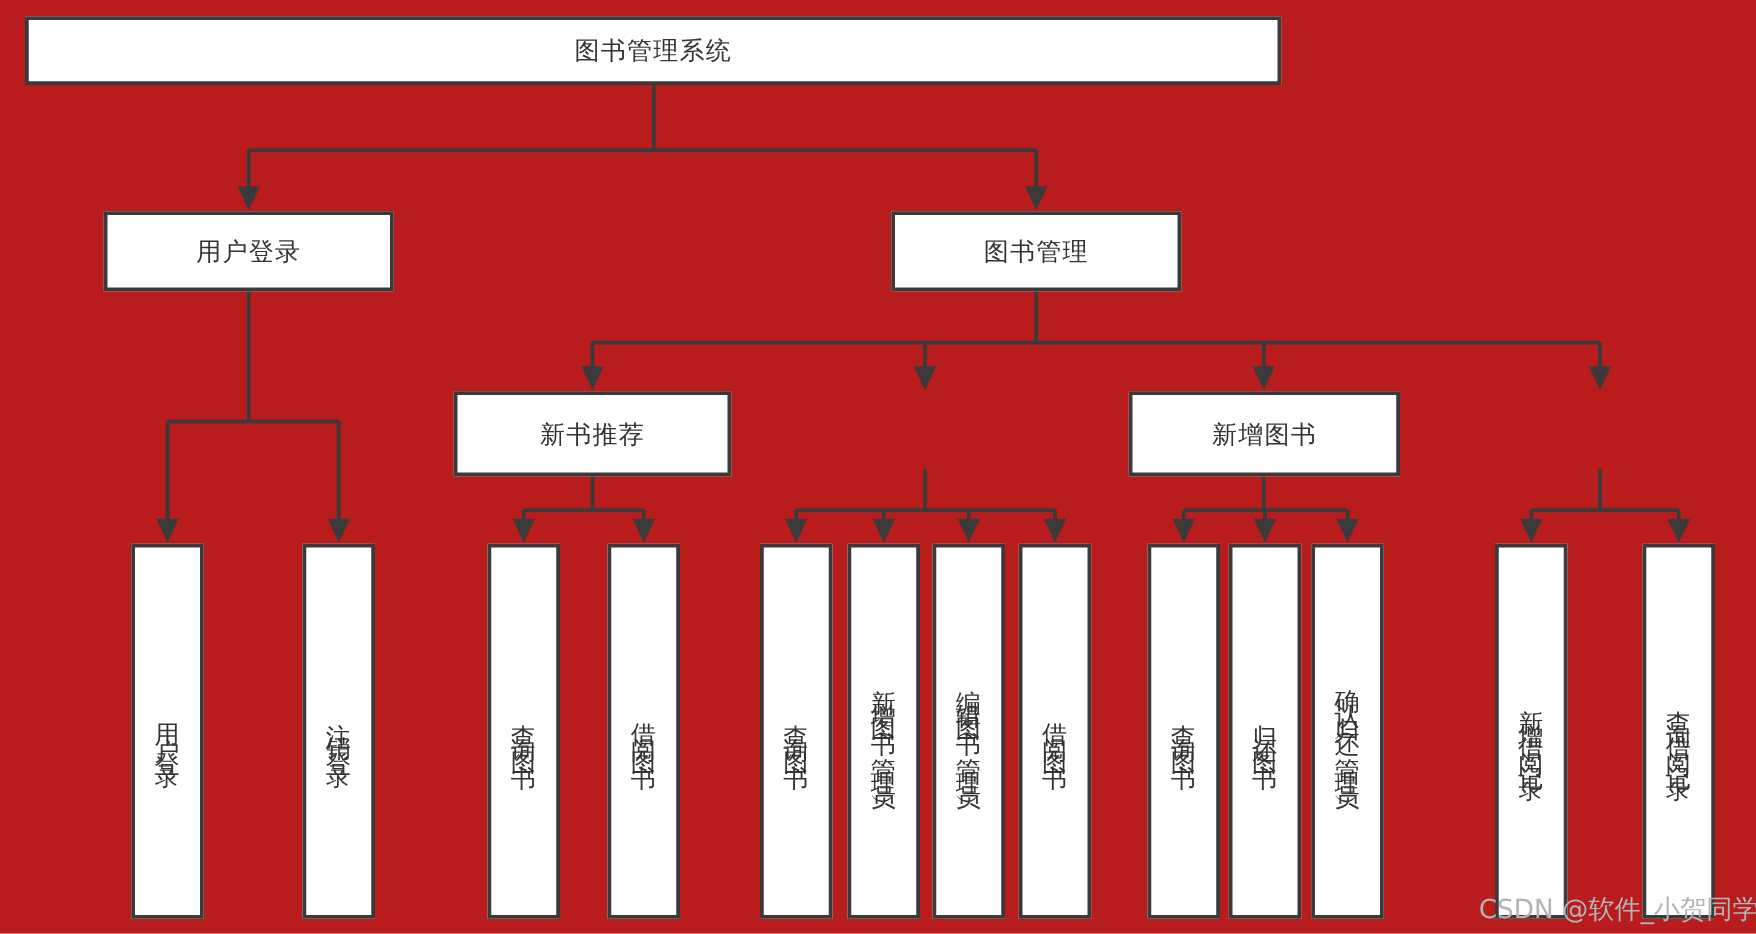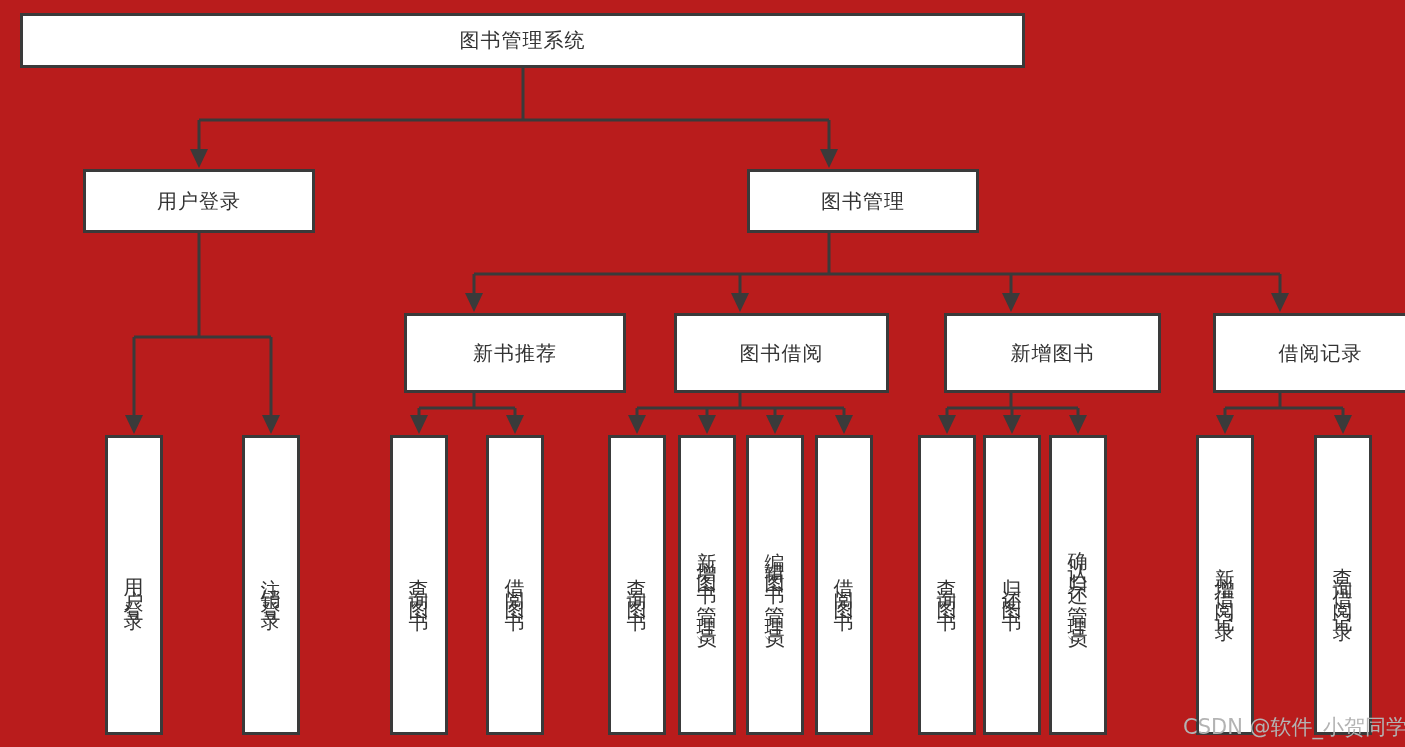--- a/index.html
+++ b/index.html
@@ -35,21 +35,21 @@
     justify-content: center;
     color: #333333;
     z-index: 2;
   }
   .hlabel {
     font-size: 20px;
     letter-spacing: 1px;
     white-space: nowrap;
   }
   .lvl2 { top: 169px; width: 232px; height: 64px; }
-  .lvl3 { top: 313px; height: 80px; margin-left: 41px; }
+  .lvl3 { top: 313px; height: 68px; }
   .leaf { top: 435px; width: 58px; height: 300px; }
   .vtext {
     writing-mode: vertical-rl;
     text-orientation: mixed;
     font-size: 20px;
     letter-spacing: 11px;
     line-height: 1;
     color: #333333;
   }
   .watermark {
@@ -117,35 +117,29 @@
     </g>
   </svg>
 
   <div class="box" style="left:20px; top:13px; width:1005px; height:55px;">
     <span class="hlabel">图书管理系统</span>
   </div>
 
   <div class="box lvl2" style="left:83px;">
     <span class="hlabel">用户登录</span>
   </div>
-  <div class="box lvl2" style="left:747px;">
+  <div class="box lvl2" style="left:713px;">
     <span class="hlabel">图书管理</span>
   </div>
 
   <div class="box lvl3" style="left:363px; width:222px;">
     <span class="hlabel">新书推荐</span>
   </div>
-  <div class="box lvl3" style="left:633px; width:215px;">
-    <span class="hlabel">图书借阅</span>
-  </div>
   <div class="box lvl3" style="left:903px; width:217px;">
     <span class="hlabel">新增图书</span>
-  </div>
-  <div class="box lvl3" style="left:1172px; width:215px;">
-    <span class="hlabel">借阅记录</span>
   </div>
 
   <div class="box leaf" style="left:105px;">
     <span class="vtext">用户登录</span>
   </div>
   <div class="box leaf" style="left:242px;">
     <span class="vtext">注销登录</span>
   </div>
 
   <div class="box leaf" style="left:390px;">

